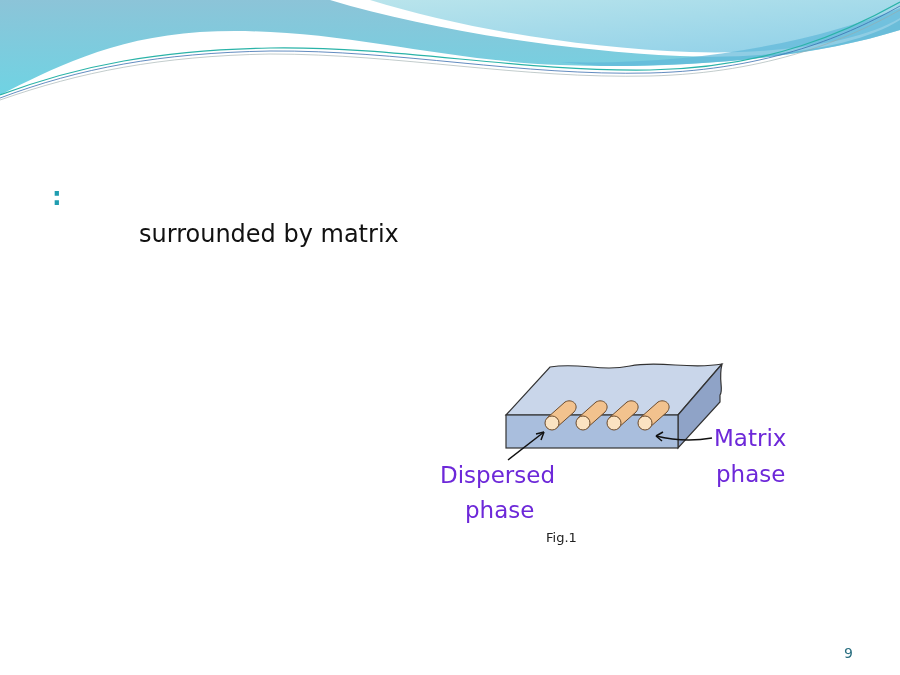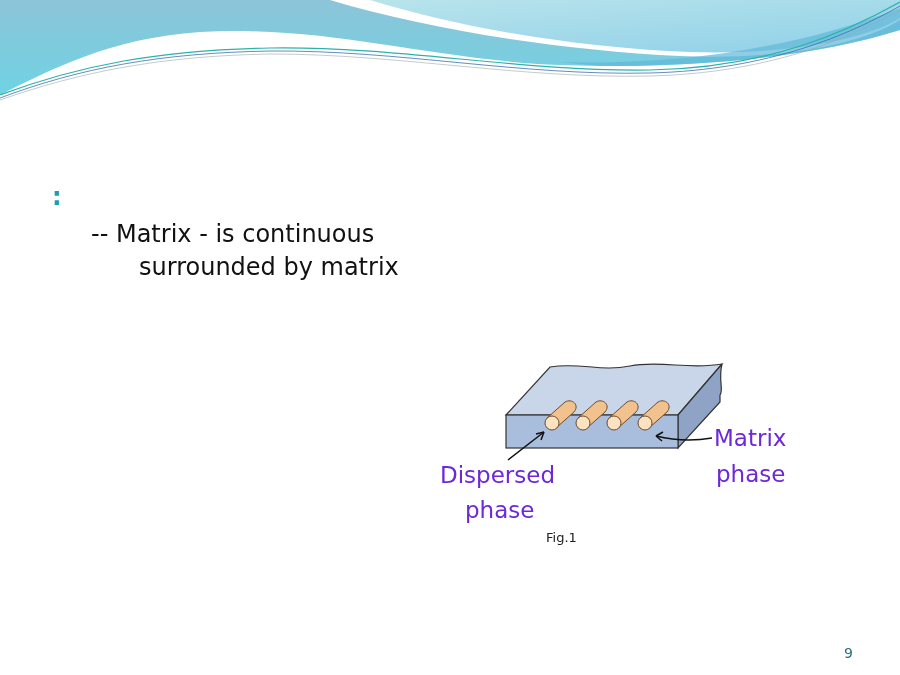--- a/index.html
+++ b/index.html
@@ -53,21 +53,20 @@
   <path d="M250,0 L900,0 L900,18 C860,42 780,55 690,52 C580,48 460,28 370,0 Z" fill="url(#g2)"></path>
   <path d="M560,62 C700,66 820,40 900,8 L900,30 C820,55 720,66 600,66 Z" fill="#5fb8d8" opacity="0.7"></path>
   <path d="M0,95 C80,65 160,50 270,48 C400,46 520,72 650,70 C770,68 850,30 900,2" fill="none" stroke="#2ab3a8" stroke-width="1.2"></path>
   <path d="M0,98 C80,68 160,53 270,51 C400,50 520,76 650,73 C770,70 850,34 900,6" fill="none" stroke="#3b6fb0" stroke-width="0.8"></path>
   <path d="M0,100 C80,72 160,56 270,54 C400,54 520,79 650,76 C770,73 850,38 900,10" fill="none" stroke="#9aa" stroke-width="0.6"></path>
 </svg>
 
 <div class="bullet-colon">:</div>
 
 <div class="body-text">
-  <div class="line">-- Matrix - is continuous</div>
   <div class="line indent">surrounded by matrix</div>
 </div>
 
 <svg class="figure" viewBox="430 355 380 200">
 
   <path d="M506,415 L550,367 C580,362 600,372 630,366 C660,360 690,370 722,364 L678,415 Z" fill="#c9d6ea" stroke="#333" stroke-width="1.2"></path>
 
   <path d="M678,415 L722,364 C718,380 724,390 720,395 L720,402 L678,448 Z" fill="#8fa3c7" stroke="#333" stroke-width="1.2"></path>
 
   <rect x="506" y="415" width="172" height="33" fill="#a9bedd" stroke="#333" stroke-width="1.2"></rect>

